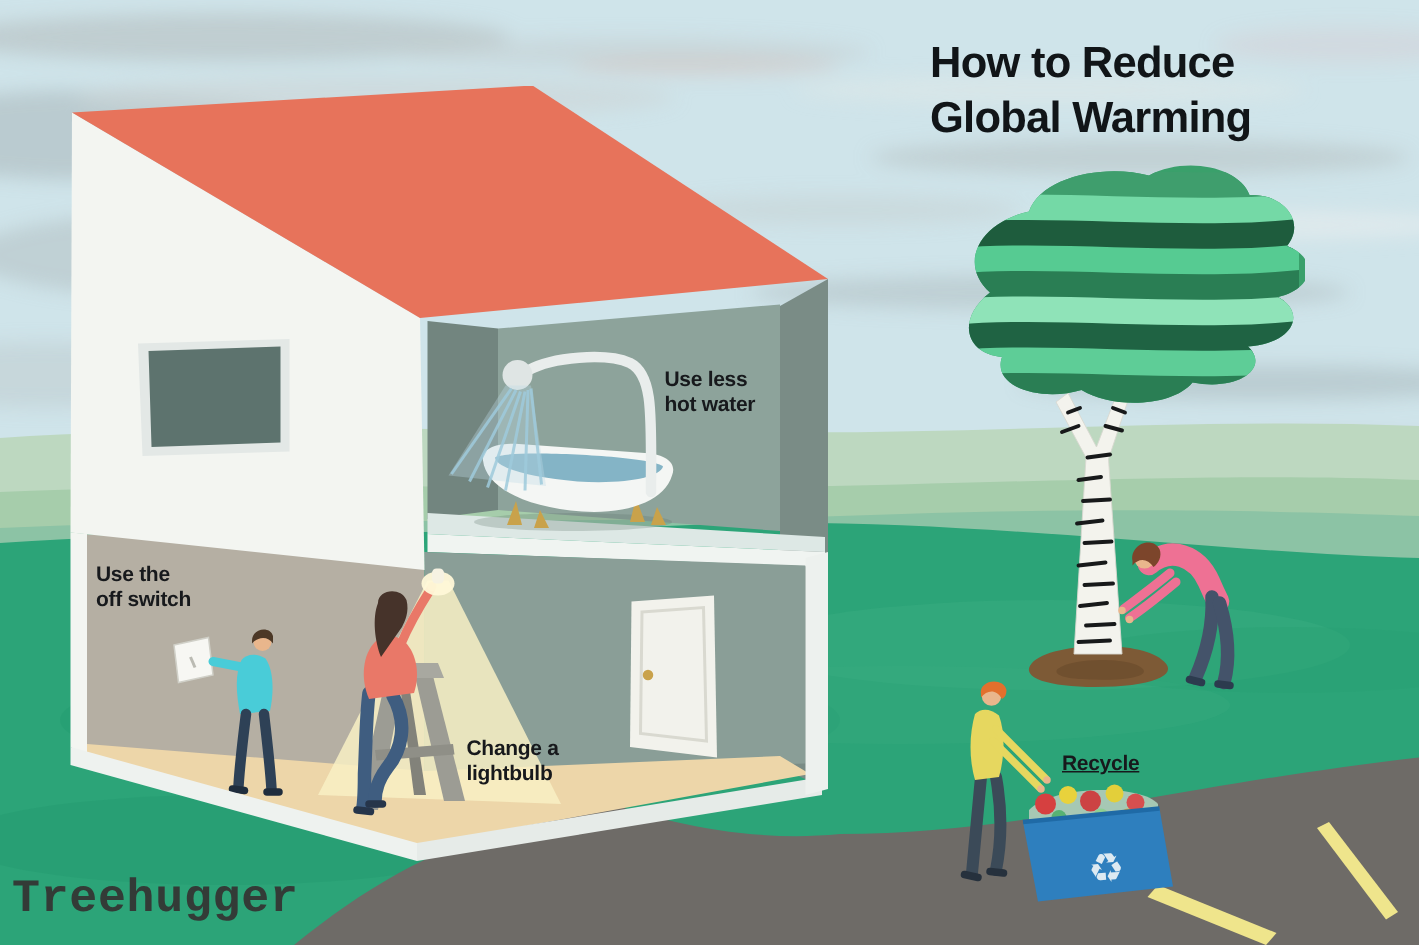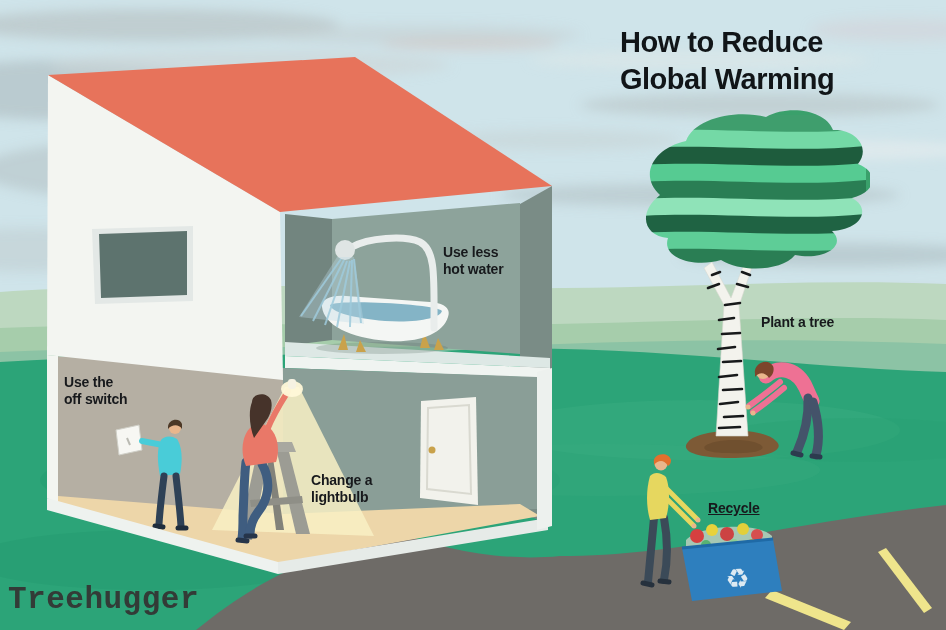--- a/index.html
+++ b/index.html
@@ -19,21 +19,21 @@
     color:#111518;font-weight:700;font-size:29px;line-height:1.27;
     letter-spacing:-0.5px;white-space:pre-line;
   }
   .logo{
     position:absolute;left:8px;top:582px;
     font-family:Liberation Mono, monospace;font-weight:700;
     font-size:31px;color:#333b37;letter-spacing:0.5px;
   }
   .l-hotwater{left:443px;top:244px;}
   .l-offswitch{left:64px;top:374px;}
-  .l-lightbulb{left:311px;top:472px;}
+  .l-lightbulb{left:311px;top:490px;}
   .l-planttree{left:761px;top:314px;}
   .l-recycle{left:708px;top:500px;text-decoration:underline;}
 </style>
 </head>
 <body>
 
 <div class="stage">
 
 <svg width="946" height="630" viewBox="0 0 946 630">
   <defs>
@@ -264,17 +264,16 @@
 </svg>
 
 <div class="title">How to Reduce
 Global Warming</div>
 <div class="lbl l-hotwater">Use less
 hot water</div>
 <div class="lbl l-offswitch">Use the
 off switch</div>
 <div class="lbl l-lightbulb">Change a
 lightbulb</div>
-<div class="lbl l-planttree">Plant a tree</div>
 <div class="lbl l-recycle">Recycle</div>
 <div class="logo">Treehugger</div>
 
 </div>
 
 </body></html>

